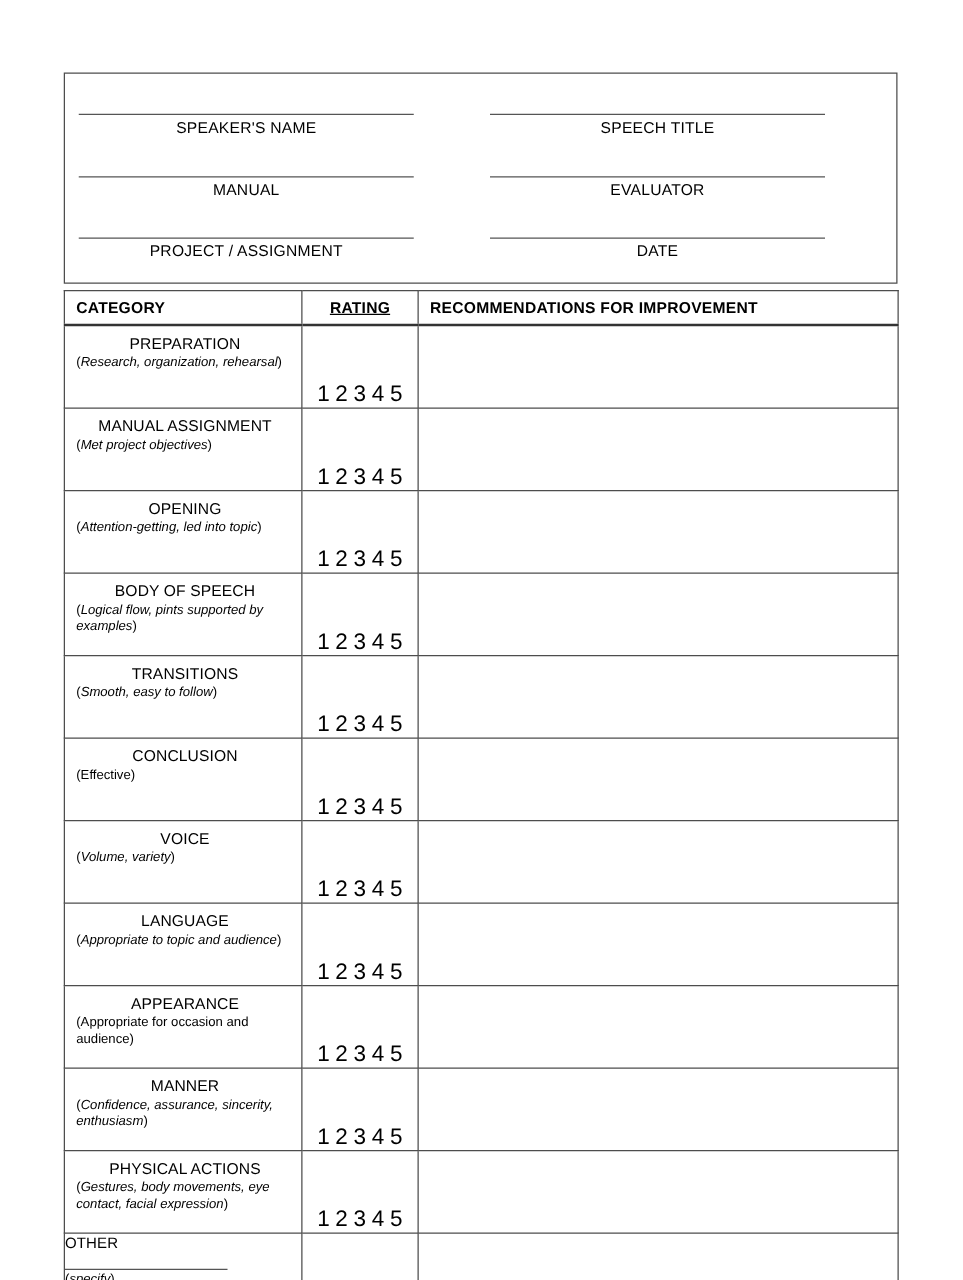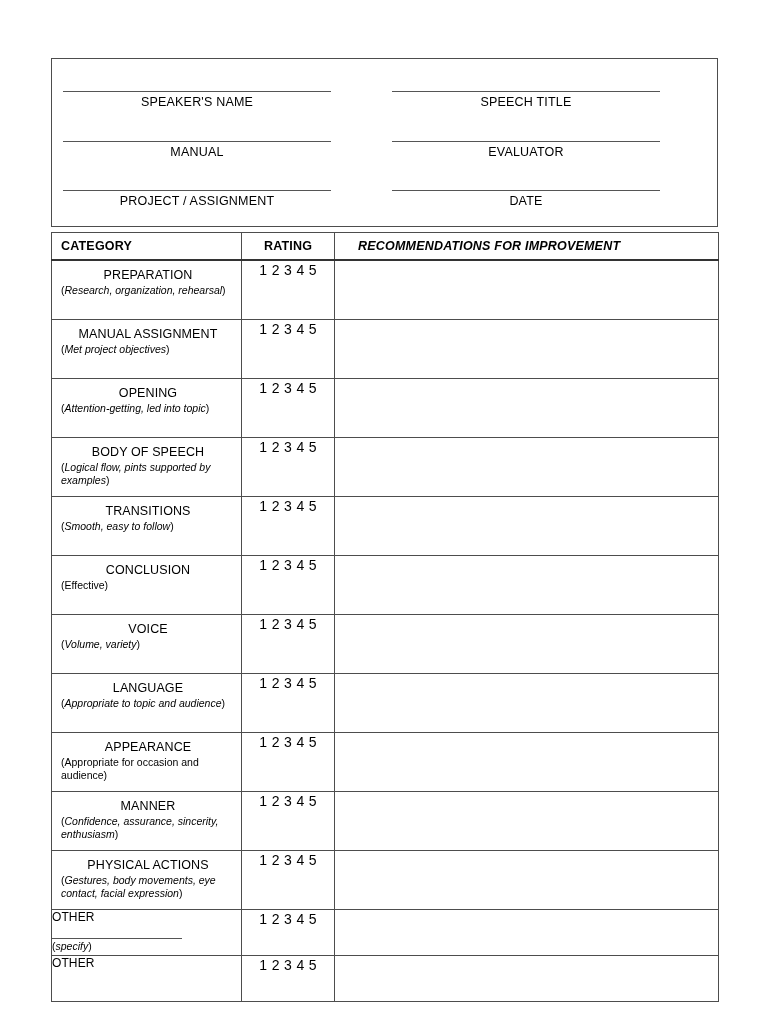--- a/index.html
+++ b/index.html
@@ -100,22 +100,22 @@
     border-bottom: 2px solid #333333;
   }
   .hdr .cell {
     font-size: 12.5px;
     font-weight: bold;
     line-height: 26px;
     letter-spacing: 0.2px;
     white-space: nowrap;
   }
   .hdr .cat-cell  { padding-left: 9px; }
-  .hdr .rate-cell { text-align: center; }
-  .hdr .rec-cell  { padding-left: 23px; font-style: italic; }
+  .hdr .rate-cell { text-align: center; text-decoration: underline; }
+  .hdr .rec-cell  { padding-left: 9px; }
 
   
   .eval-row td { height: 45px; }
   .eval-row .cat-cell {
     padding: 7px 6px 6px 9px;
   }
   .cat-title {
     display: block;
     font-size: 12.5px;
     line-height: 15px;
@@ -129,24 +129,25 @@
     line-height: 13px;
     margin-top: 1px;
   }
   .cat-desc .it { font-style: italic; }
 
   .rate-cell {
     text-align: center;
     vertical-align: middle;
   }
   .rating-scale {
-    font-size: 14px;
+    font-size: 18px;
     letter-spacing: 0.2px;
     white-space: nowrap;
     display: inline-block;
+    margin-top: 44px;
   }
   .rating-scale span { padding: 0 2.2px; }
 
   .rec-cell { }
 
   
   .other-cell {
     padding: 6px 6px 5px 9px;
     position: relative;
   }

